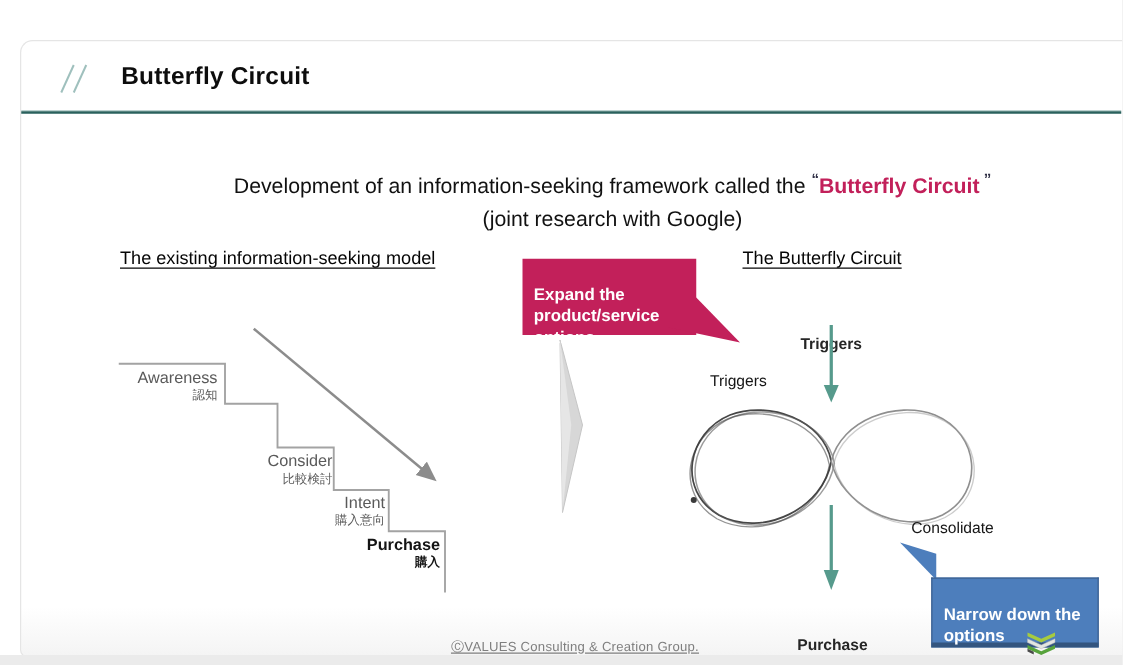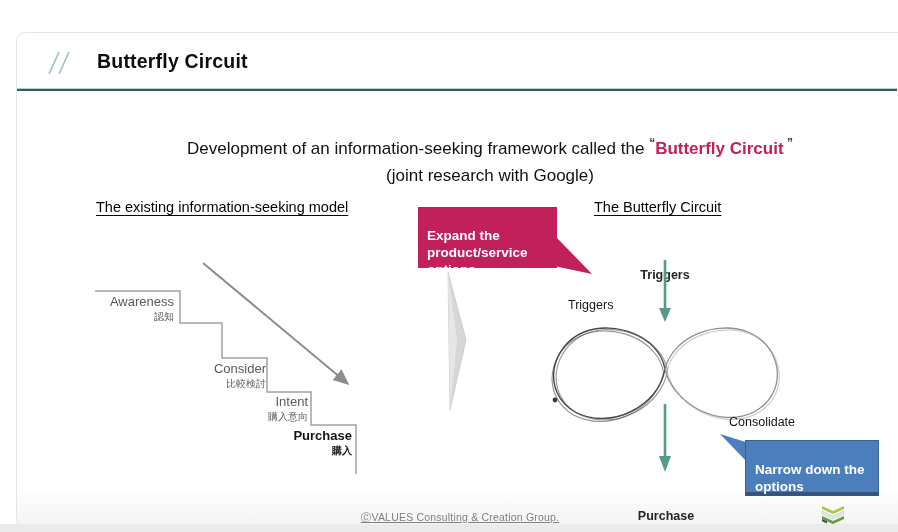--- a/index.html
+++ b/index.html
@@ -47,21 +47,21 @@
   .step-label .en{font-size:13px;display:block;}
   .step-label .jp{font-size:10px;display:block;margin-top:2px;}
   .step-label.purchase{color:#141414;font-weight:bold;}
 
   .callout{
     color:#fff;font-weight:bold;font-size:13.5px;line-height:17px;
     padding:20px 9px;box-sizing:border-box;
   }
   .callout.pink{left:418px;top:207px;width:139px;height:61px;background:#c2205a;}
   .callout.blue{
-    left:745px;top:440px;width:134px;height:56px;background:#4d7ebc;
+    left:745px;top:462px;width:134px;height:56px;background:#4d7ebc;
     border:1px solid #3c6190;border-bottom:4px solid #33557f;
   }
 
   .bfly-label{font-size:12.5px;color:#161616;}
   .bfly-label.bold{font-weight:bold;color:#262626;}
   .center100{width:100px;text-align:center;margin-top:28px;}
 
   .footer-copy{
     left:270px;top:511px;width:380px;text-align:center;
     font-size:10.5px;color:#7f7f7f;letter-spacing:.2px;text-decoration:underline;

